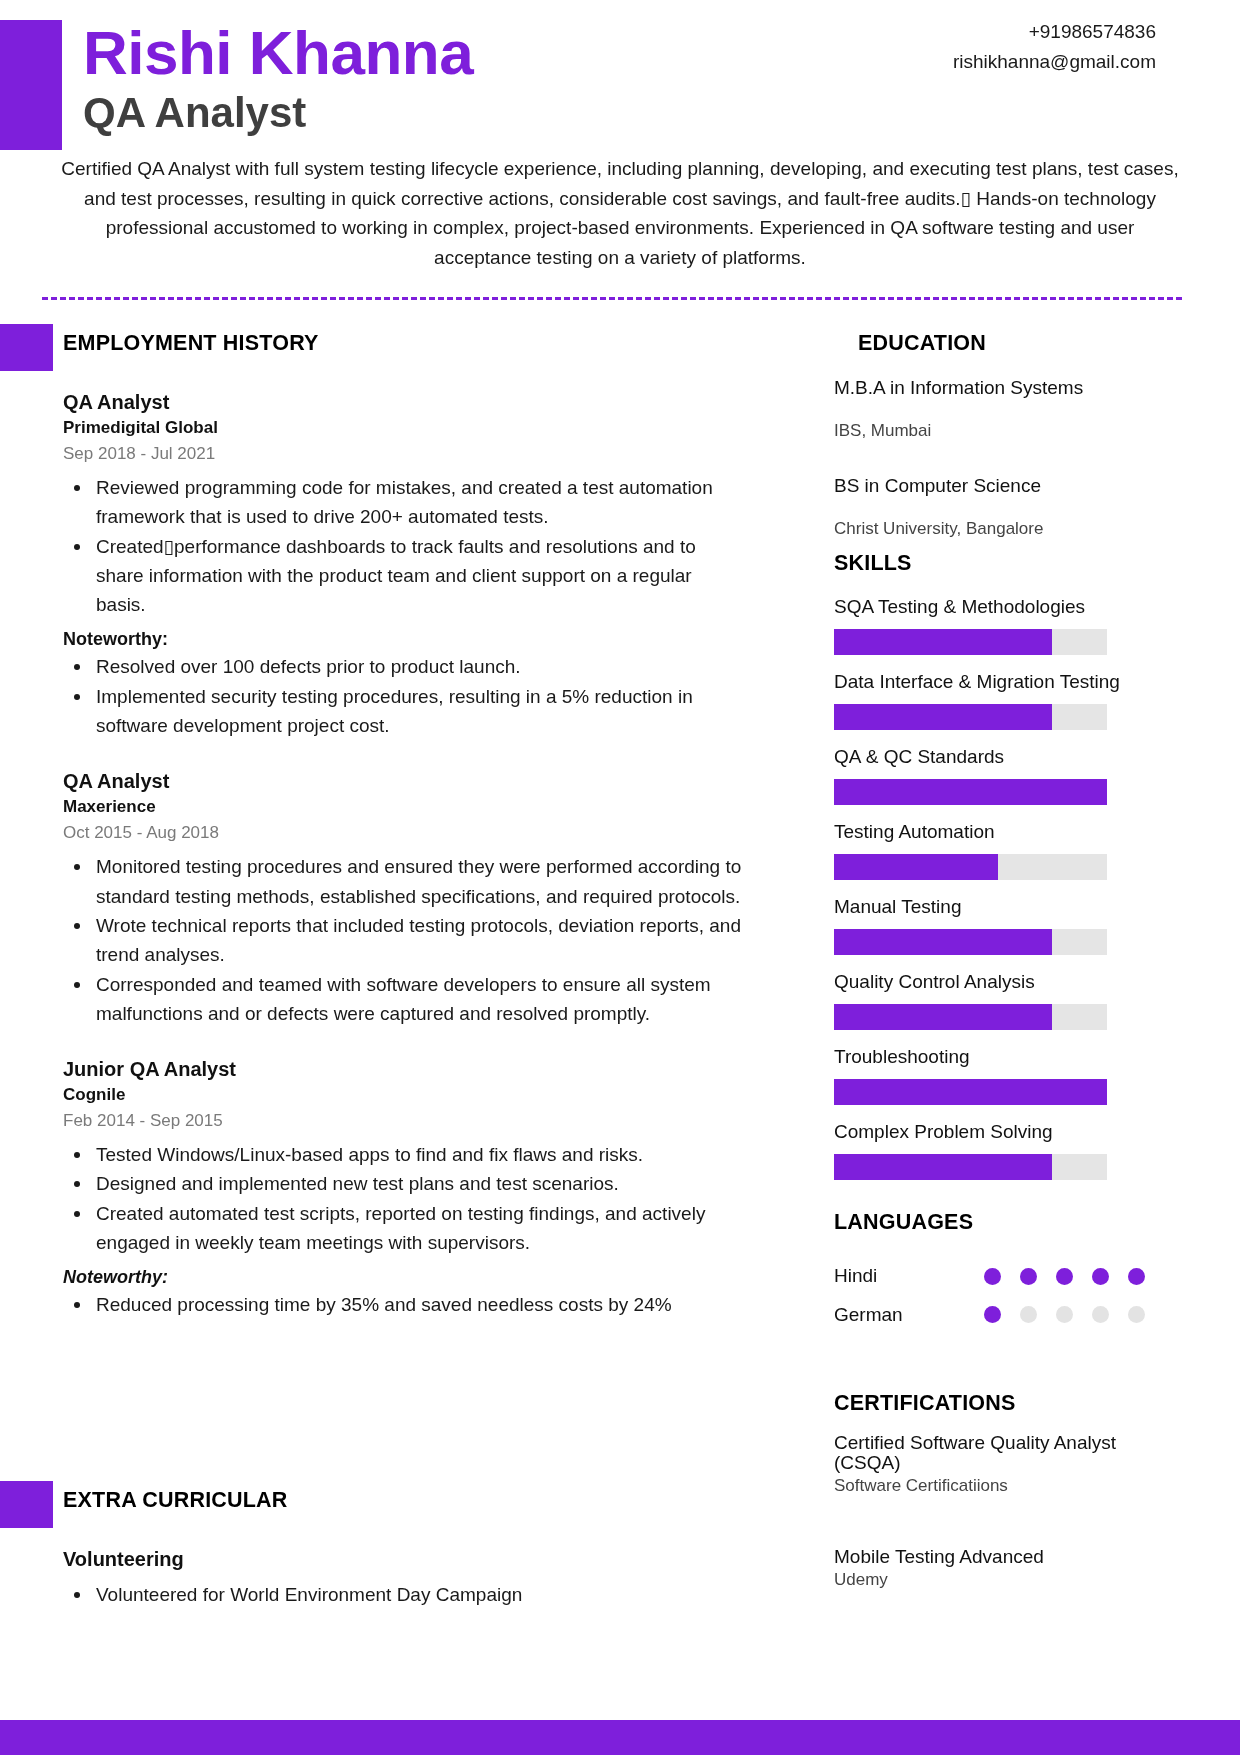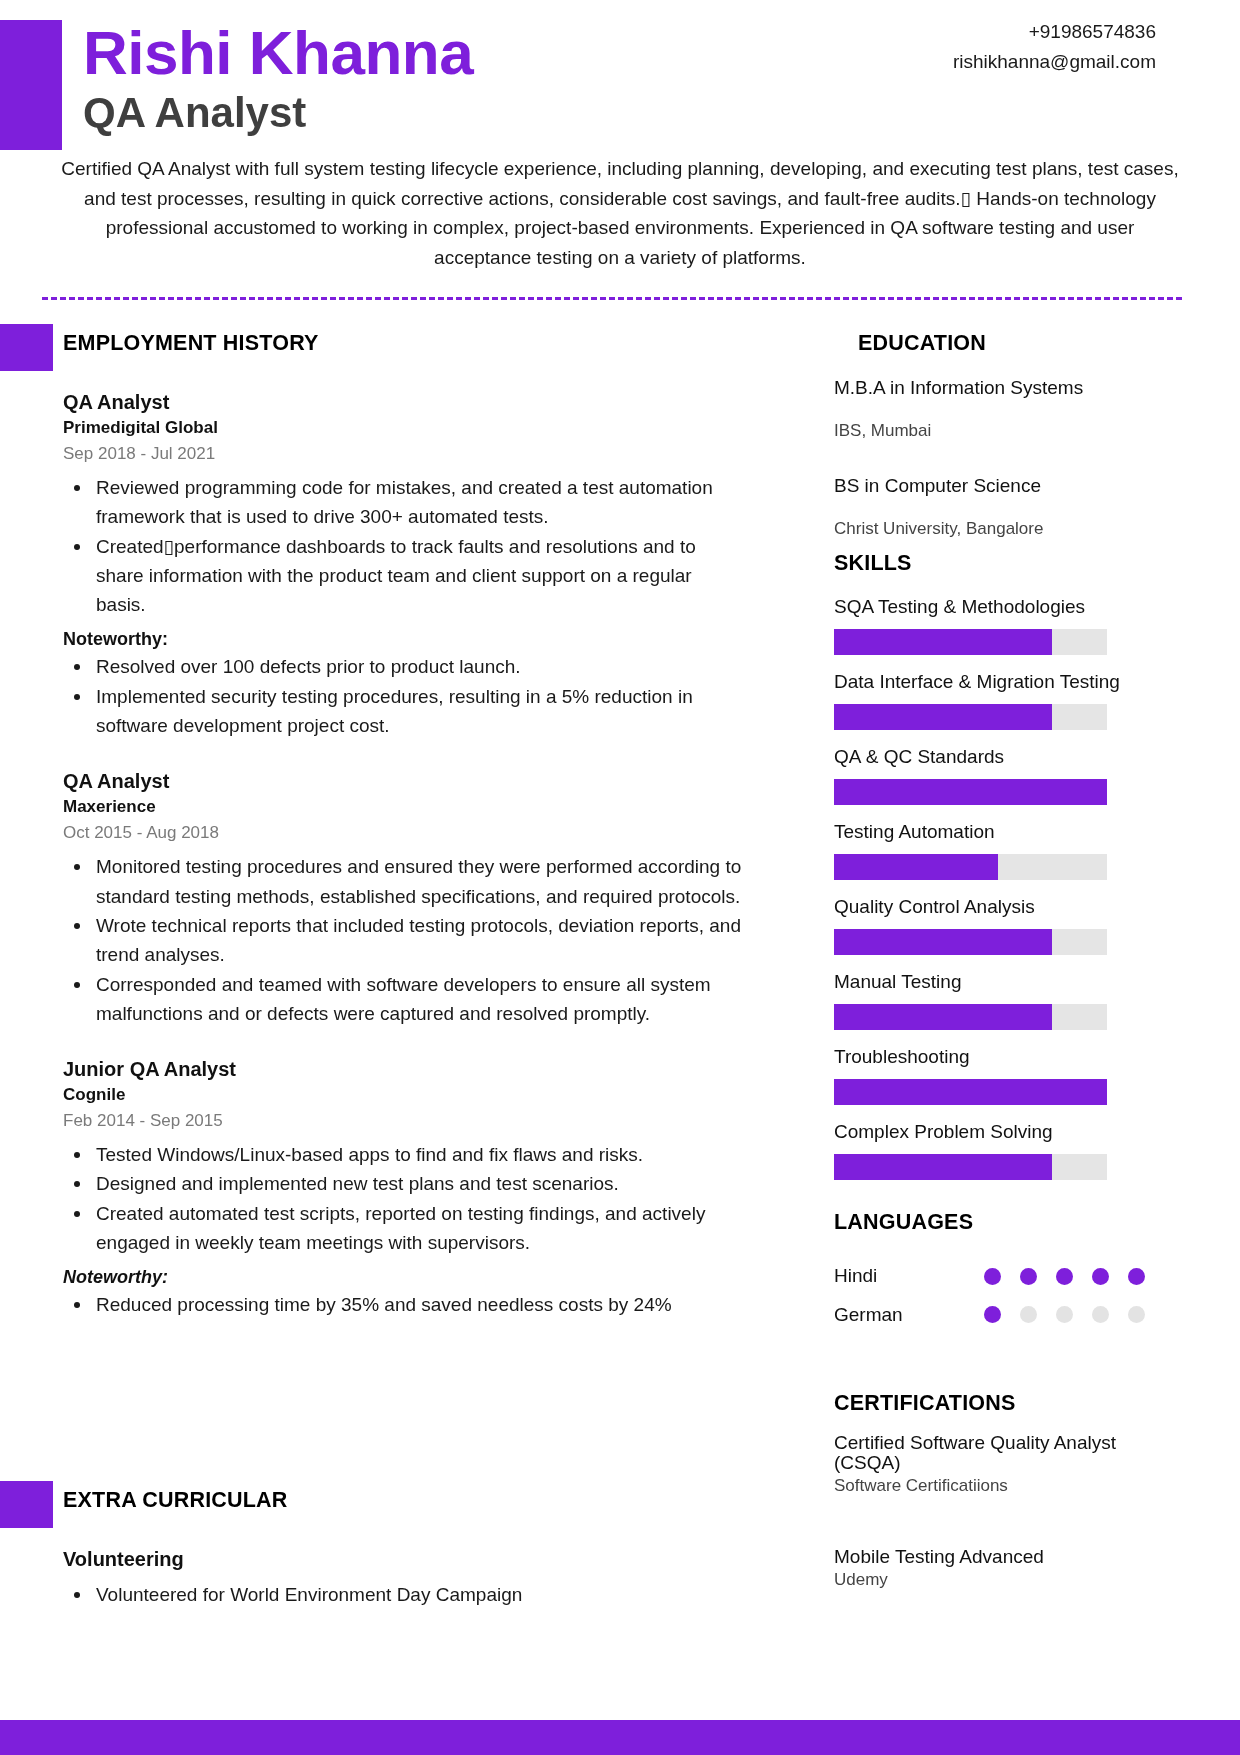--- a/index.html
+++ b/index.html
@@ -60,21 +60,21 @@
 
 <div class="sec-marker" style="top:324px;"></div>
 <div class="sec-title" style="left:63px; top:331px;">EMPLOYMENT HISTORY</div>
 
 <div class="left" style="top:389px;">
   <div class="job">
     <div class="job-title">QA Analyst</div>
     <div class="company">Primedigital Global</div>
     <div class="dates">Sep 2018 - Jul 2021</div>
     <ul class="bullets">
-      <li>Reviewed programming code for mistakes, and created a test automation framework that is used to drive 300+ automated tests.</li>
+      <li>Reviewed programming code for mistakes, and created a test automation framework that is used to drive 200+ automated tests.</li>
       <li>Created▯performance dashboards to track faults and resolutions and to share information with the product team and client support on a regular basis.</li>
     </ul>
     <div class="note">Noteworthy:</div>
     <ul class="bullets">
       <li>Resolved over 100 defects prior to product launch.</li>
       <li>Implemented security testing procedures, resulting in a 5% reduction in software development project cost.</li>
     </ul>
   </div>
 
   <div class="job">
@@ -145,27 +145,27 @@
         <div class="skill-fill" style="width: 100%;"></div>
       </div>
   </div>
   <div>
     <div class="skill-label">Testing Automation</div>
     <div class="skill-bar">
         <div class="skill-fill" style="width: 60%;"></div>
       </div>
   </div>
   <div>
+    <div class="skill-label">Manual Testing</div>
+    <div class="skill-bar">
+        <div class="skill-fill" style="width: 80%;"></div>
+      </div>
+  </div>
+  <div>
     <div class="skill-label">Quality Control Analysis</div>
-    <div class="skill-bar">
-        <div class="skill-fill" style="width: 80%;"></div>
-      </div>
-  </div>
-  <div>
-    <div class="skill-label">Manual Testing</div>
     <div class="skill-bar">
         <div class="skill-fill" style="width: 80%;"></div>
       </div>
   </div>
   <div>
     <div class="skill-label">Troubleshooting</div>
     <div class="skill-bar">
         <div class="skill-fill" style="width: 100%;"></div>
       </div>
   </div>

